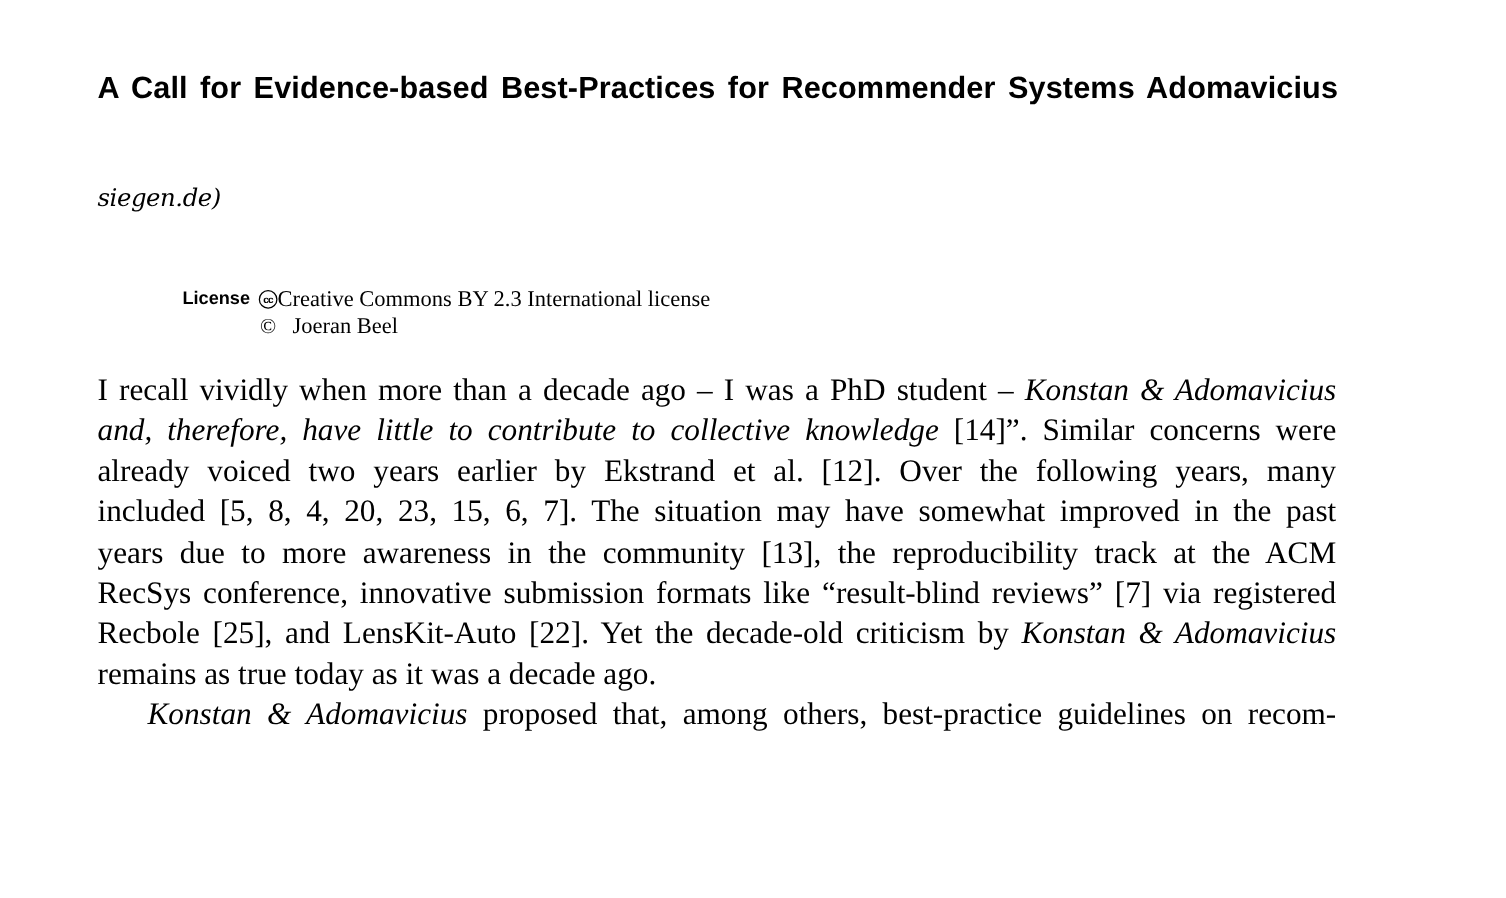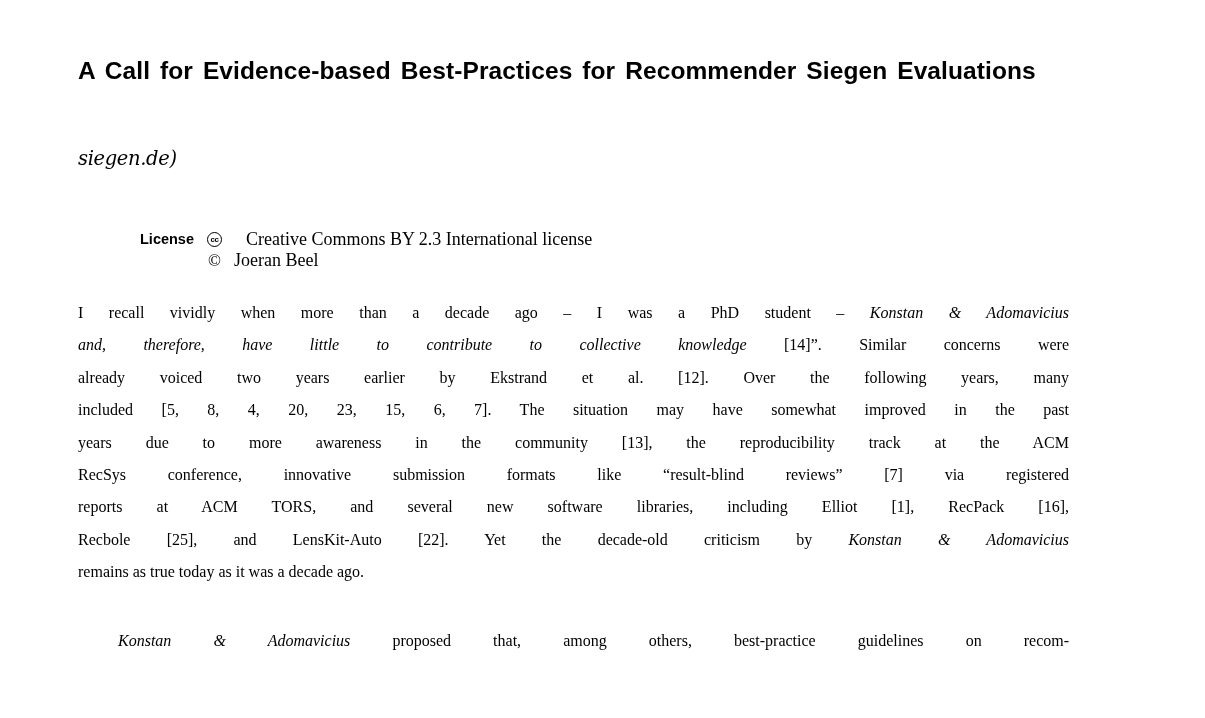--- a/index.html
+++ b/index.html
@@ -57,77 +57,76 @@
       display: flex;
       align-items: center;
       height: 21px;
       white-space: nowrap;
     }
     .license-label {
       font-family: "Liberation Sans", sans-serif;
       font-weight: bold;
       font-size: 14.5px;
       width: 60px;
-      text-align: left;
+      text-align: right;
     }
     .license-spacer { width: 60px; }
     .cc-icon {
       display: inline-flex;
       align-items: center;
       justify-content: center;
       width: 15px; height: 15px;
       border: 1.5px solid #000;
       border-radius: 50%;
       font-family: "Liberation Sans", sans-serif;
       font-weight: bold;
       font-size: 8px;
       letter-spacing: -0.5px;
-      margin-right: 24px;
+      margin-right: 0;
       margin-left: 7px;
       box-sizing: border-box;
     }
     .copy-icon {
       display: inline-block;
       width: 15px;
       margin-left: 7px;
       margin-right: 12px;
       font-size: 17px;
       text-align: center;
     }
     .body-text {
       position: absolute;
       left: 78px;
       top: 297px;
       width: 991px;
       font-family: "Liberation Serif", serif;
-      font-size: 16px;
+      font-size: 25px;
       line-height: 32.4px;
     }
     .body-text .ln {
       display: block;
       white-space: nowrap;
       text-align: justify;
       text-align-last: justify;
       height: 32.4px;
     }
     .body-text .ln.last {
       text-align-last: left;
     }
     .body-text .ln.indent {
       padding-left: 40px;
-      margin-top: 36px;
     }
     .it { font-style: italic; }
   </style>
 </head>
 <body>
 
 <div class="page">
 
-  <h1 class="title" style="margin:0;">A Call for Evidence-based Best-Practices for Recommender Siegen Evaluations</h1>
+  <h1 class="title" style="margin:0;">A Call for Evidence-based Best-Practices for Recommender Systems Adomavicius</h1>
 
   <div class="authors">
     <span class="line">siegen.de)</span>
   </div>
 
   <div class="license">
     <div class="license-row">
       <span class="license-label">License</span>
       <span class="cc-icon">cc</span>
       <span>Creative Commons BY 2.3 International license</span>
@@ -139,19 +138,18 @@
     </div>
   </div>
 
   <div class="body-text">
     <span class="ln"><span>I recall vividly when more than a decade ago – I was a PhD student – </span><span class="it">Konstan &amp; Adomavicius</span></span>
     <span class="ln"><span class="it">and, therefore, have little to contribute to collective knowledge</span><span> [14]”. Similar concerns were</span></span>
     <span class="ln"><span>already voiced two years earlier by Ekstrand et al. [12].  Over the following years, many</span></span>
     <span class="ln"><span>included [5, 8, 4, 20, 23, 15, 6, 7].  The situation may have somewhat improved in the past</span></span>
     <span class="ln"><span>years due to more awareness in the community [13], the reproducibility track at the ACM</span></span>
     <span class="ln"><span>RecSys conference, innovative submission formats like “result-blind reviews” [7] via registered</span></span>
-    <span class="ln"><span>reports at ACM TORS, and several new software libraries, including Elliot [1], RecPack [16],</span></span>
     <span class="ln"><span>Recbole [25], and LensKit-Auto [22].  Yet the decade-old criticism by </span><span class="it">Konstan &amp; Adomavicius</span></span>
     <span class="ln last"><span>remains as true today as it was a decade ago.</span></span>
     <span class="ln indent"><span class="it">Konstan &amp; Adomavicius</span><span> proposed that, among others, best-practice guidelines on recom-</span></span>
   </div>
 
 </div>
 
 </body></html>

